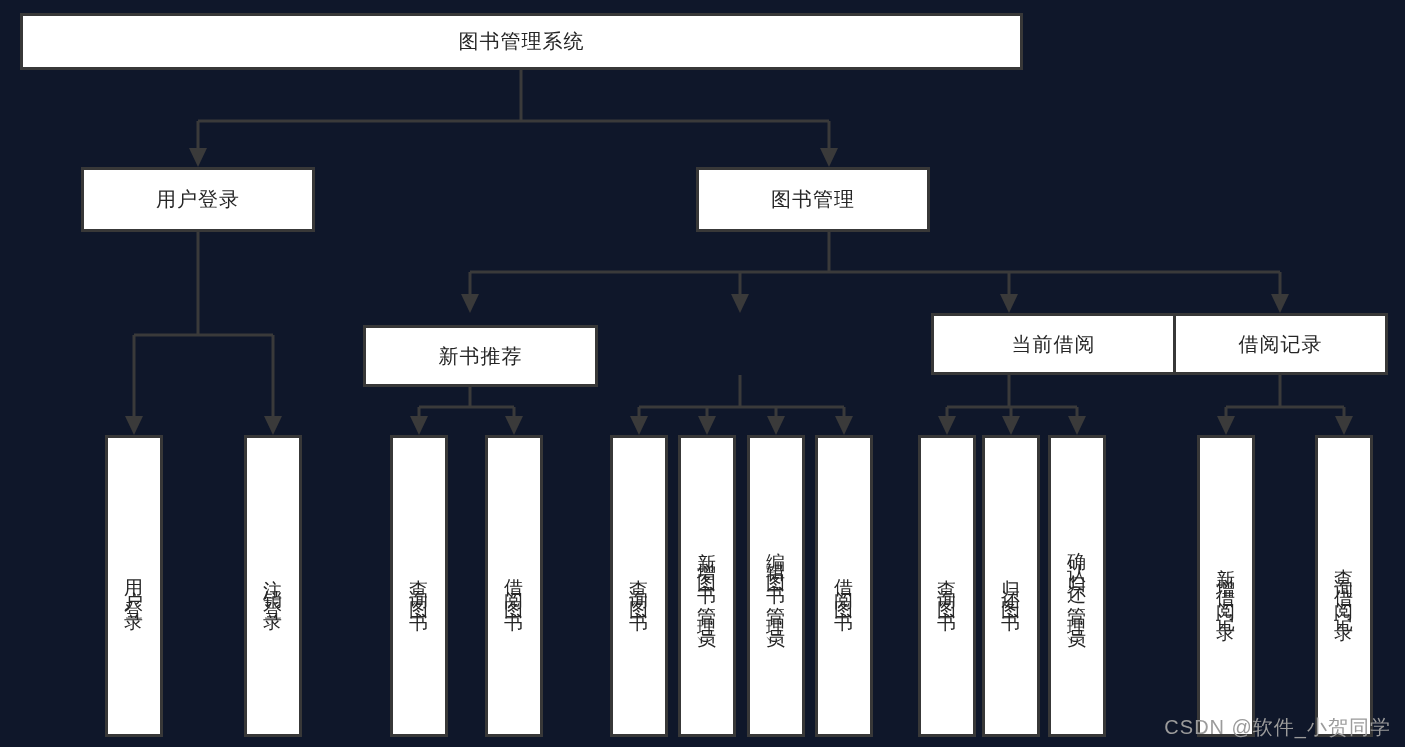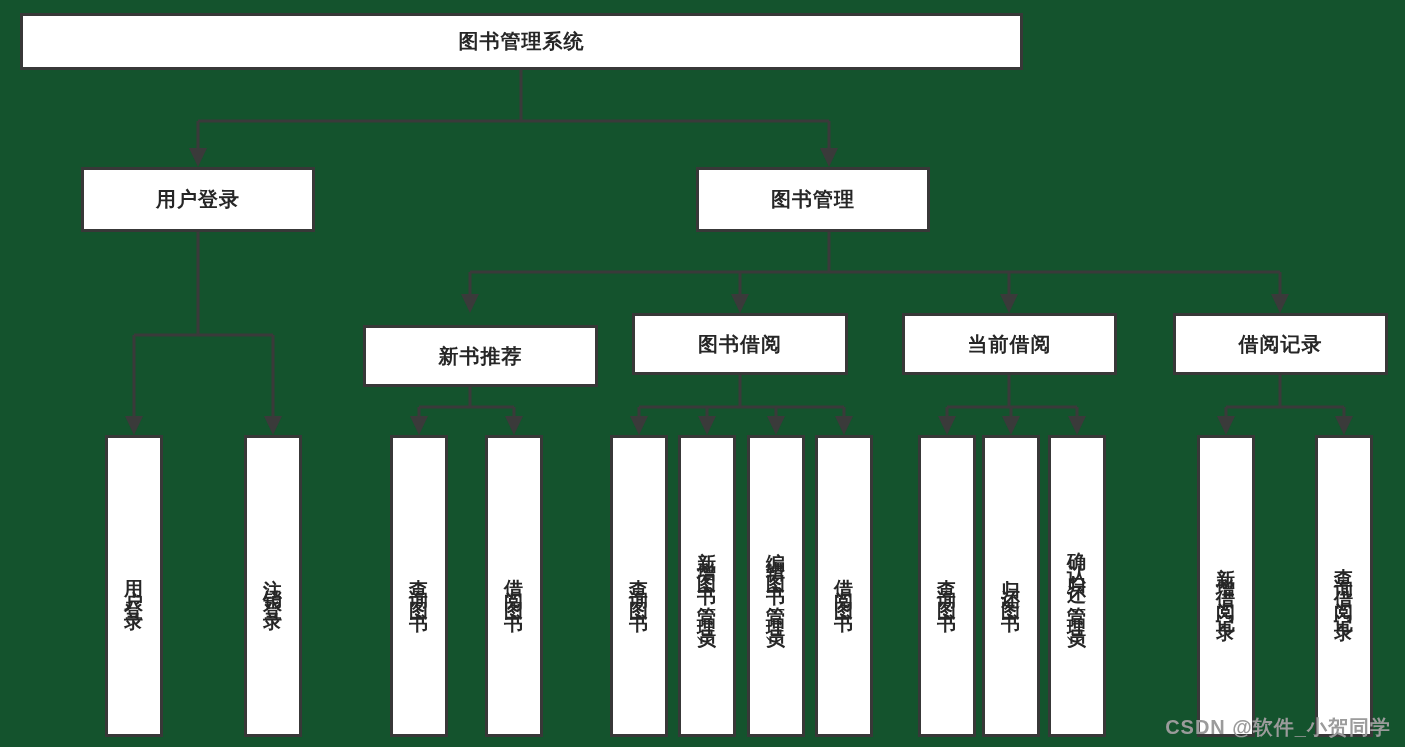--- a/index.html
+++ b/index.html
@@ -5,23 +5,22 @@
   html, body {
     margin: 0;
     padding: 0;
     background: #ffffff;
     font-family: "Liberation Sans", "DejaVu Sans", sans-serif;
   }
   #canvas {
     position: relative;
     width: 1405px;
     height: 747px;
-    background: #14532d;
+    background: #0f172a;
     overflow: hidden;
-    font-weight: bold;
   }
   #wires {
     position: absolute;
     left: 0; top: 0;
     width: 1405px;
     height: 747px;
   }
   .hbox {
     position: absolute;
     box-sizing: border-box;
@@ -141,22 +140,21 @@
       <polygon points="1335,416 1353,416 1344,435"></polygon>
     </g>
   </svg>
 
   <div class="hbox" style="left:20px; top:13px; width:1003px; height:57px;">图书管理系统</div>
 
   <div class="hbox" style="left:81px; top:167px; width:234px; height:65px;">用户登录</div>
   <div class="hbox" style="left:696px; top:167px; width:234px; height:65px;">图书管理</div>
 
   <div class="hbox" style="left:363px; top:313px; width:235px; height:62px;margin-top:12px;">新书推荐</div>
-  <div class="hbox" style="left:632px; top:313px; width:216px; height:62px;">图书借阅</div>
-  <div class="hbox" style="left:902px; top:313px; width:215px; height:62px;">当前借阅</div>
+  <div class="hbox" style="left:931px; top:313px; width:245px; height:62px;">当前借阅</div>
   <div class="hbox" style="left:1173px; top:313px; width:215px; height:62px;">借阅记录</div>
 
   <div class="vbox" style="left:105px;">
     <span>用户登录</span>
   </div>
   <div class="vbox" style="left:244px;">
     <span>注销登录</span>
   </div>
 
   <div class="vbox" style="left:390px;">

